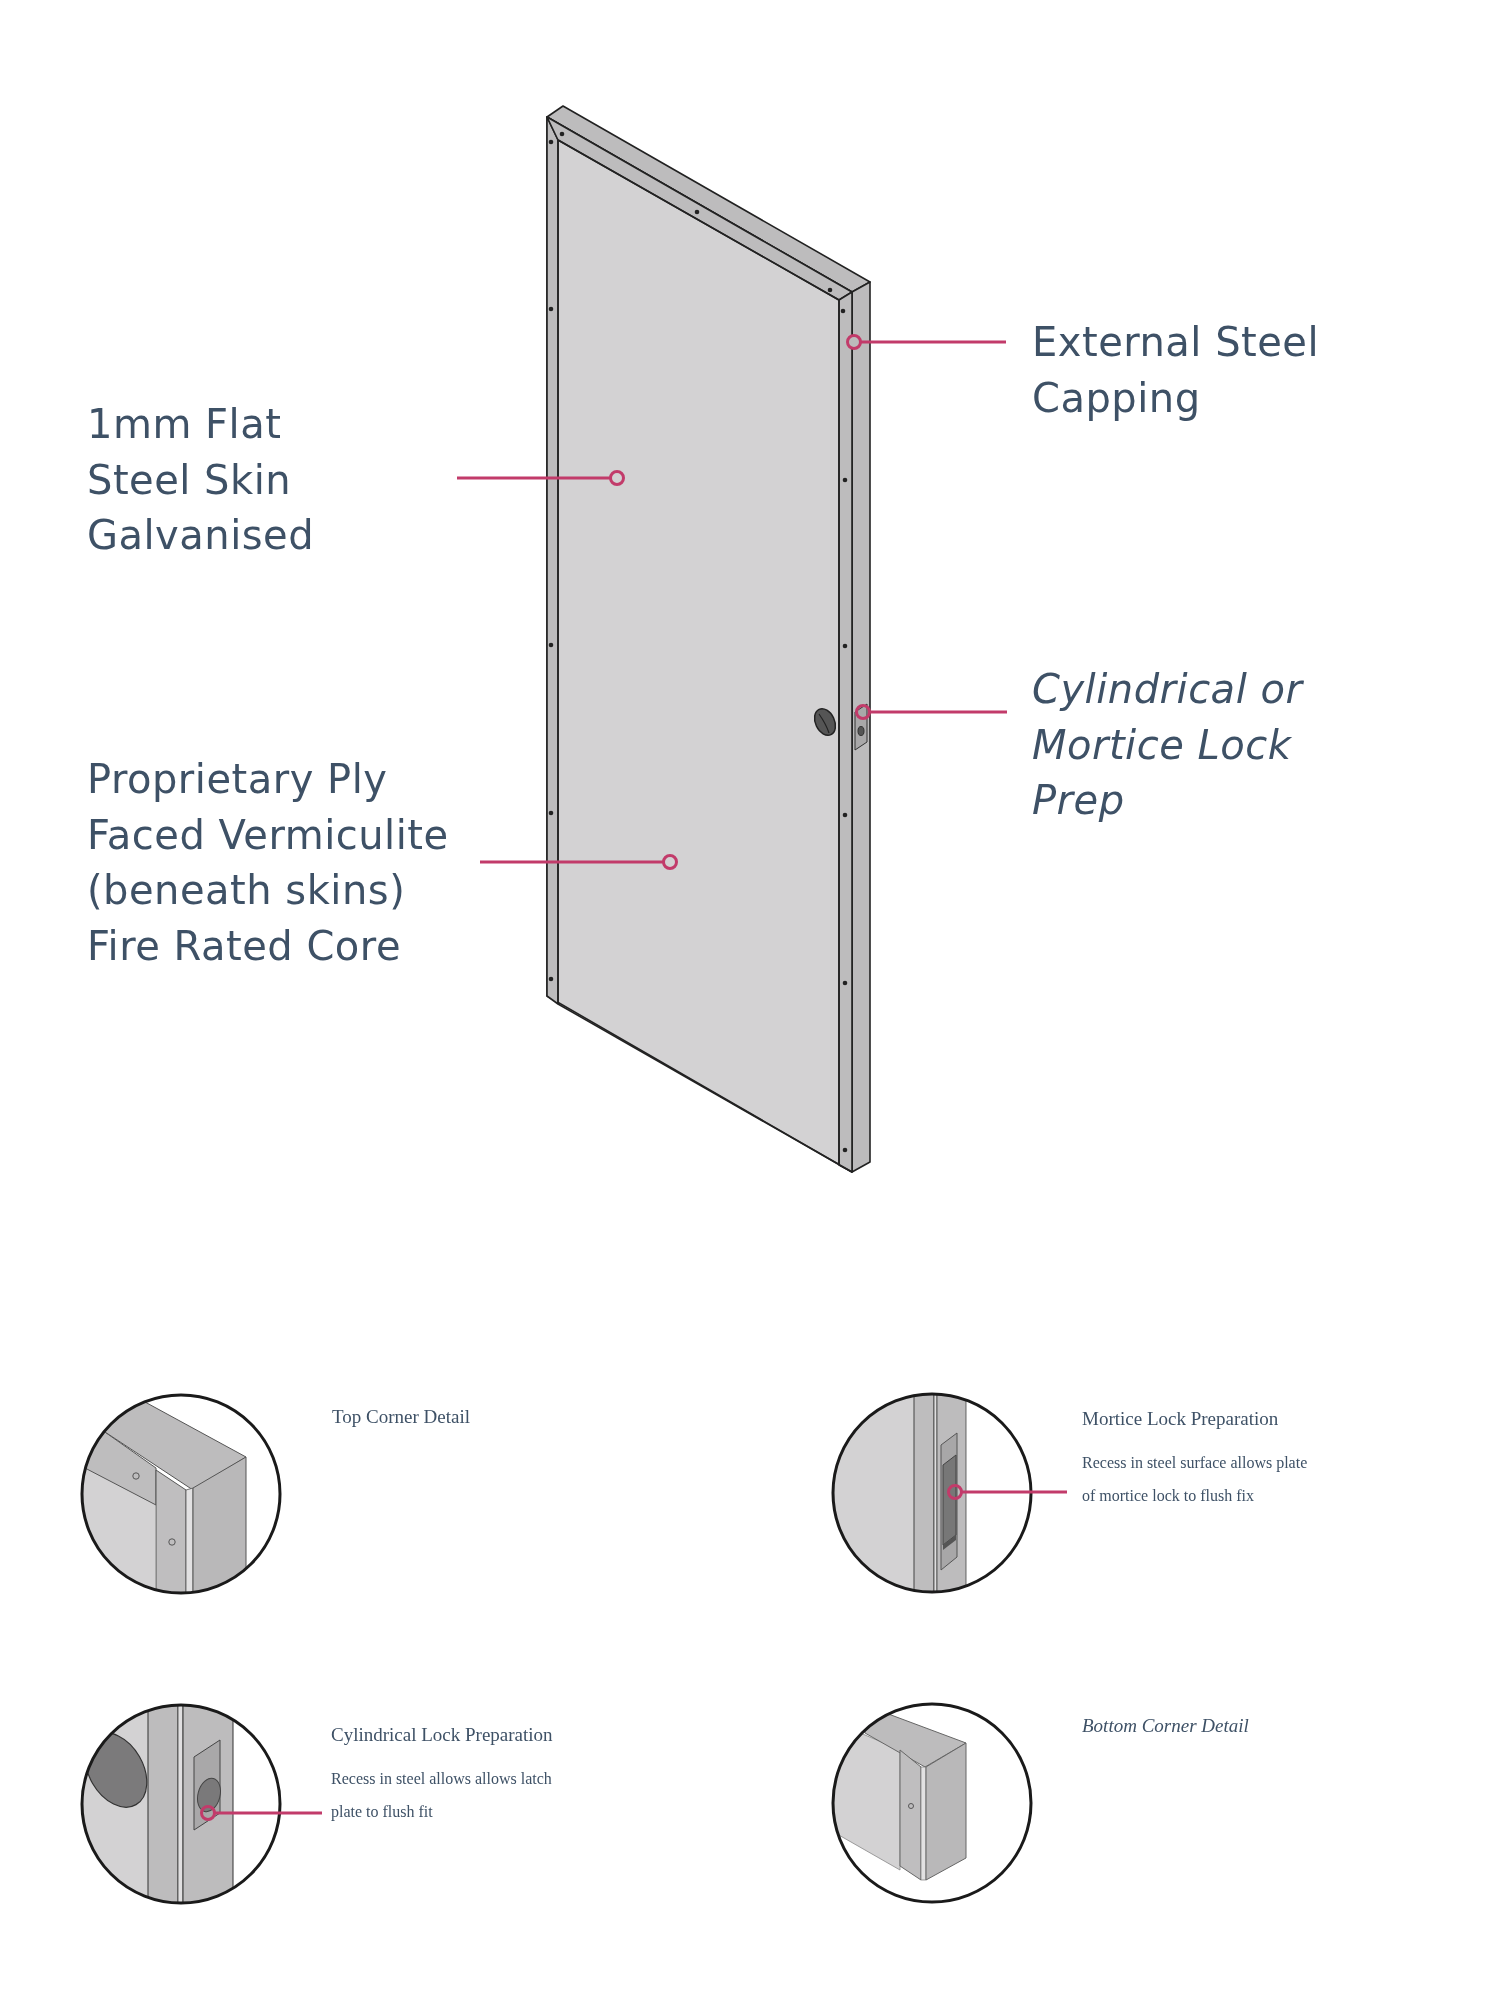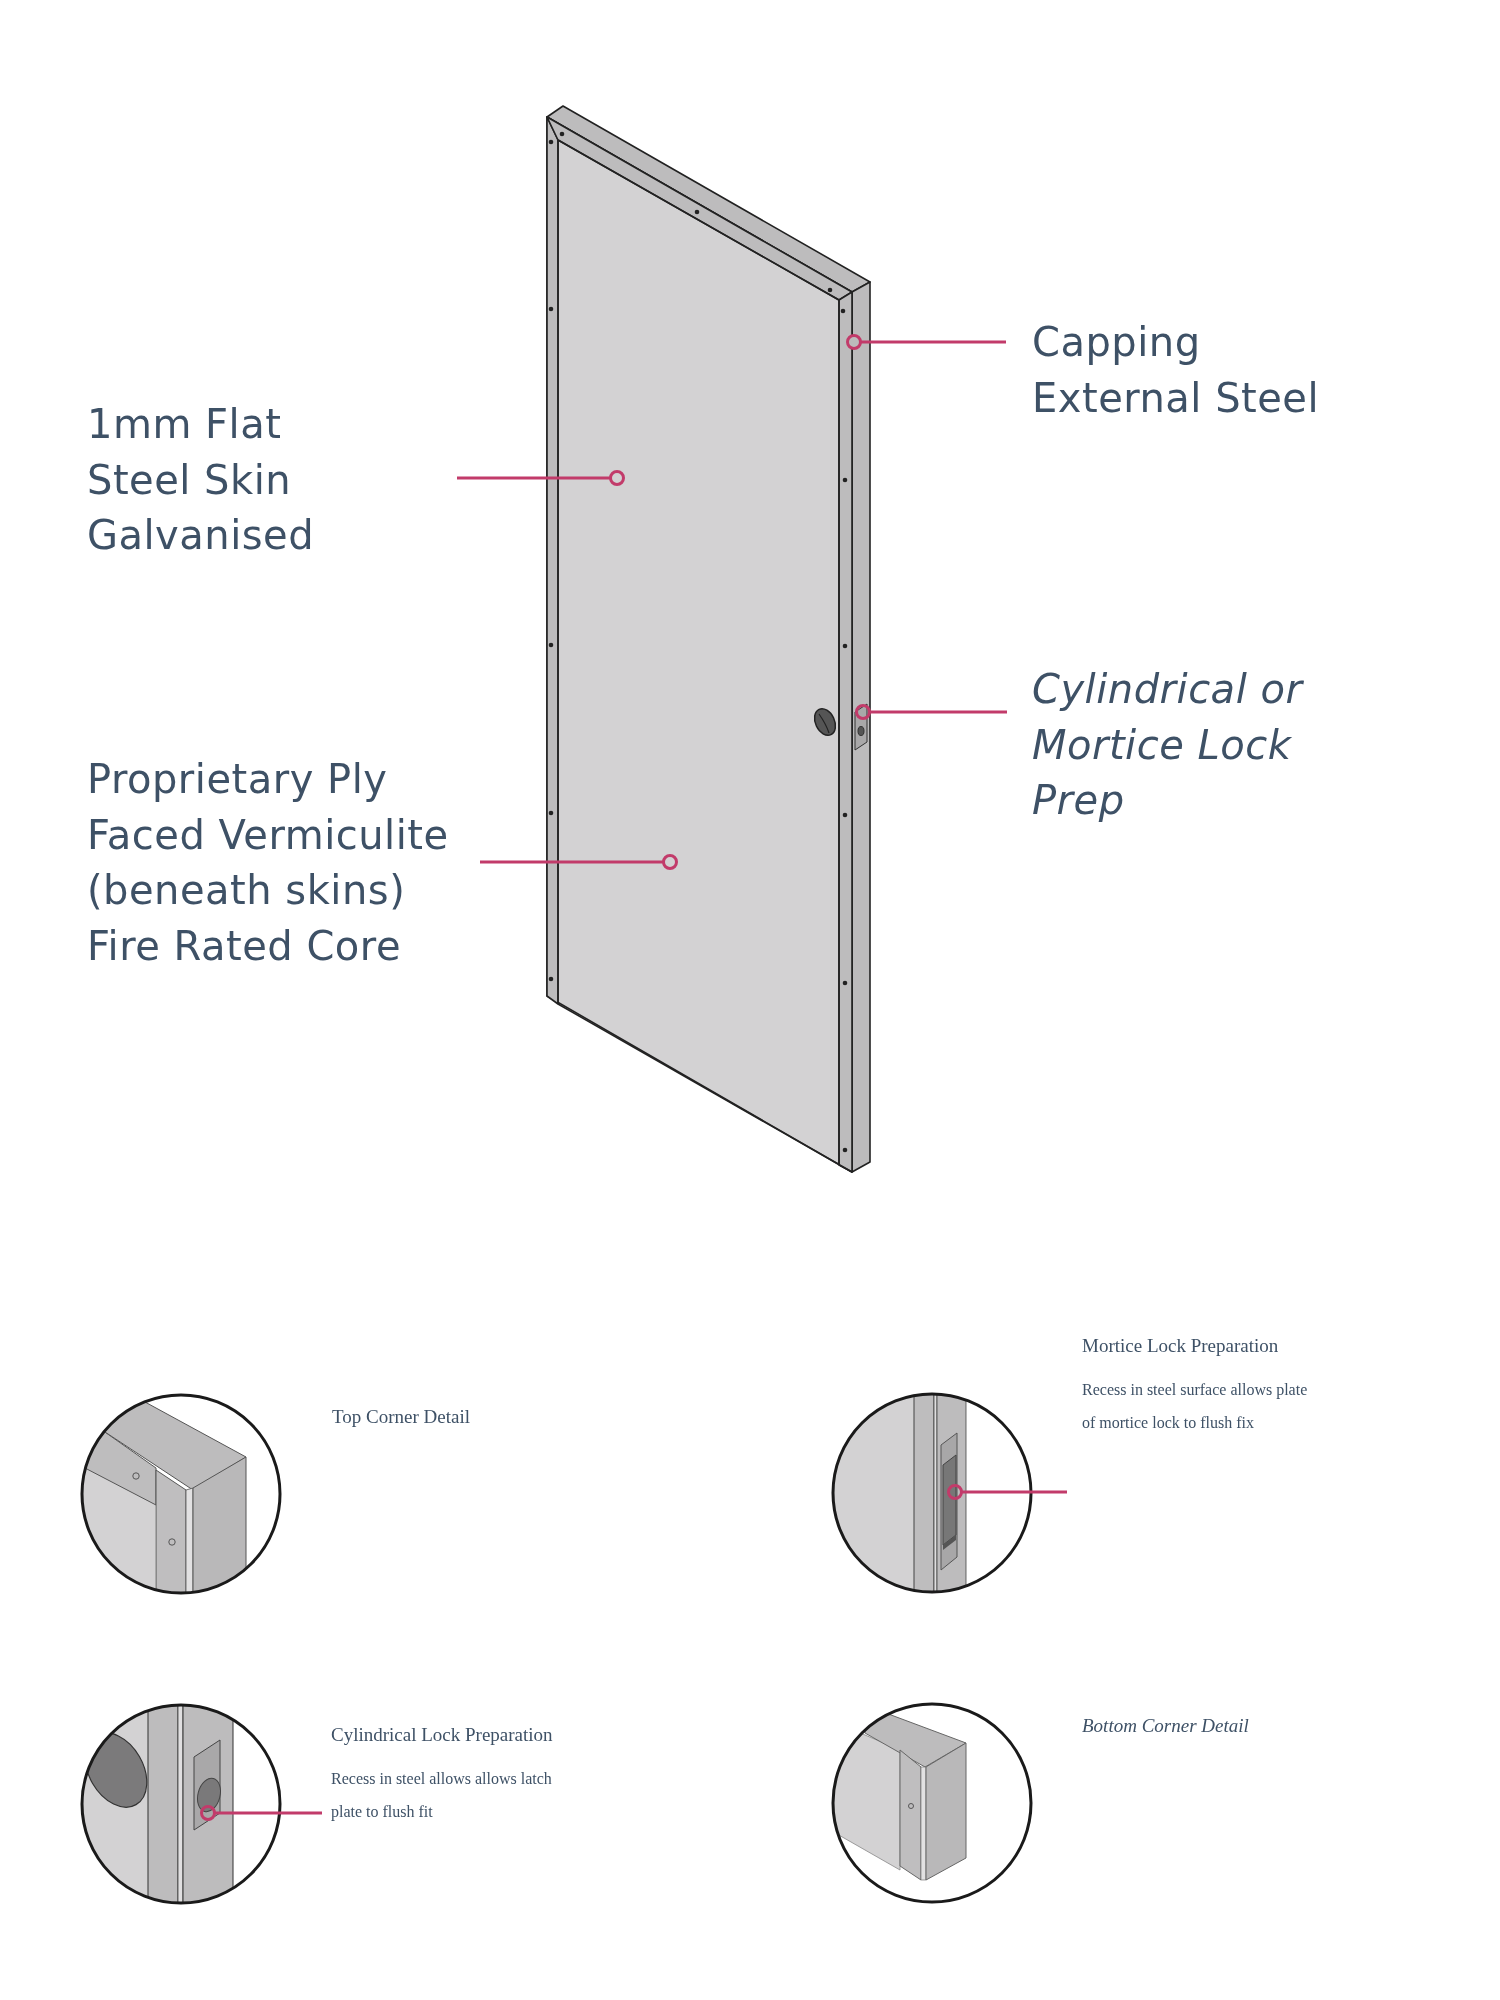--- a/index.html
+++ b/index.html
@@ -181,35 +181,35 @@
 </div>
 
 <div class="callout" style="left:87px; top:752px;">
   <span class="line">Proprietary Ply</span>
   <span class="line">Faced Vermiculite</span>
   <span class="line">(beneath skins)</span>
   <span class="line">Fire Rated Core</span>
 </div>
 
 <div class="callout" style="left:1032px; top:315px;">
+  <span class="line">External Steel</span>
   <span class="line">Capping</span>
-  <span class="line">External Steel</span>
 </div>
 
 <div class="callout" style="left:1032px; top:662px;font-style:italic;">
   <span class="line">Cylindrical or</span>
   <span class="line">Mortice Lock</span>
   <span class="line">Prep</span>
 </div>
 
 <div class="detail-text" style="left:332px; top:1402px;">
   <span class="detail-title">Top Corner Detail</span>
 </div>
 
-<div class="detail-text" style="left:1082px; top:1331px;">
+<div class="detail-text" style="left:1082px; top:1404px;">
   <span class="detail-title">Mortice Lock Preparation</span>
   <span class="detail-desc">
     <span class="line">Recess in steel surface allows plate</span>
     <span class="line">of mortice lock to flush fix</span>
   </span>
 </div>
 
 <div class="detail-text" style="left:331px; top:1720px;">
   <span class="detail-title">Cylindrical Lock Preparation</span>
   <span class="detail-desc">

